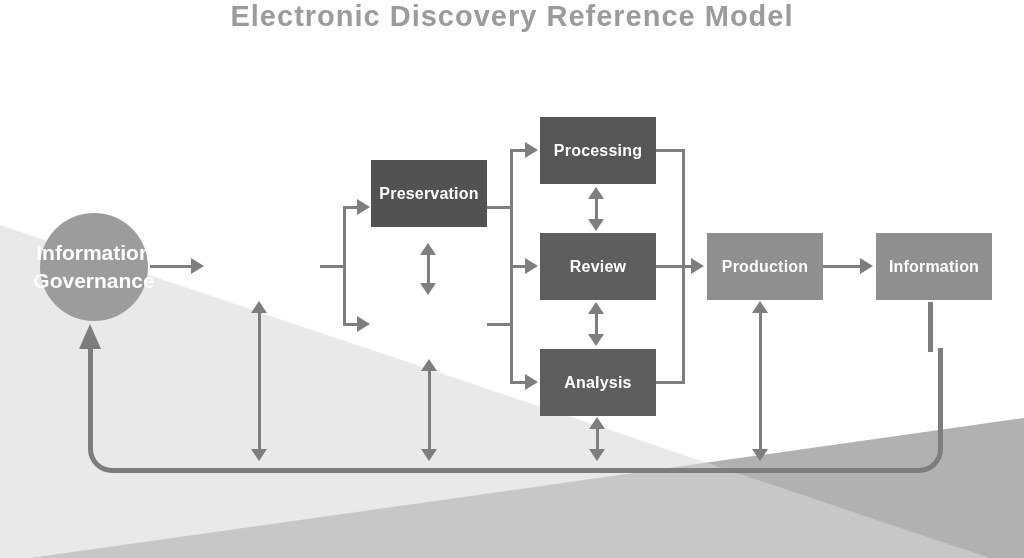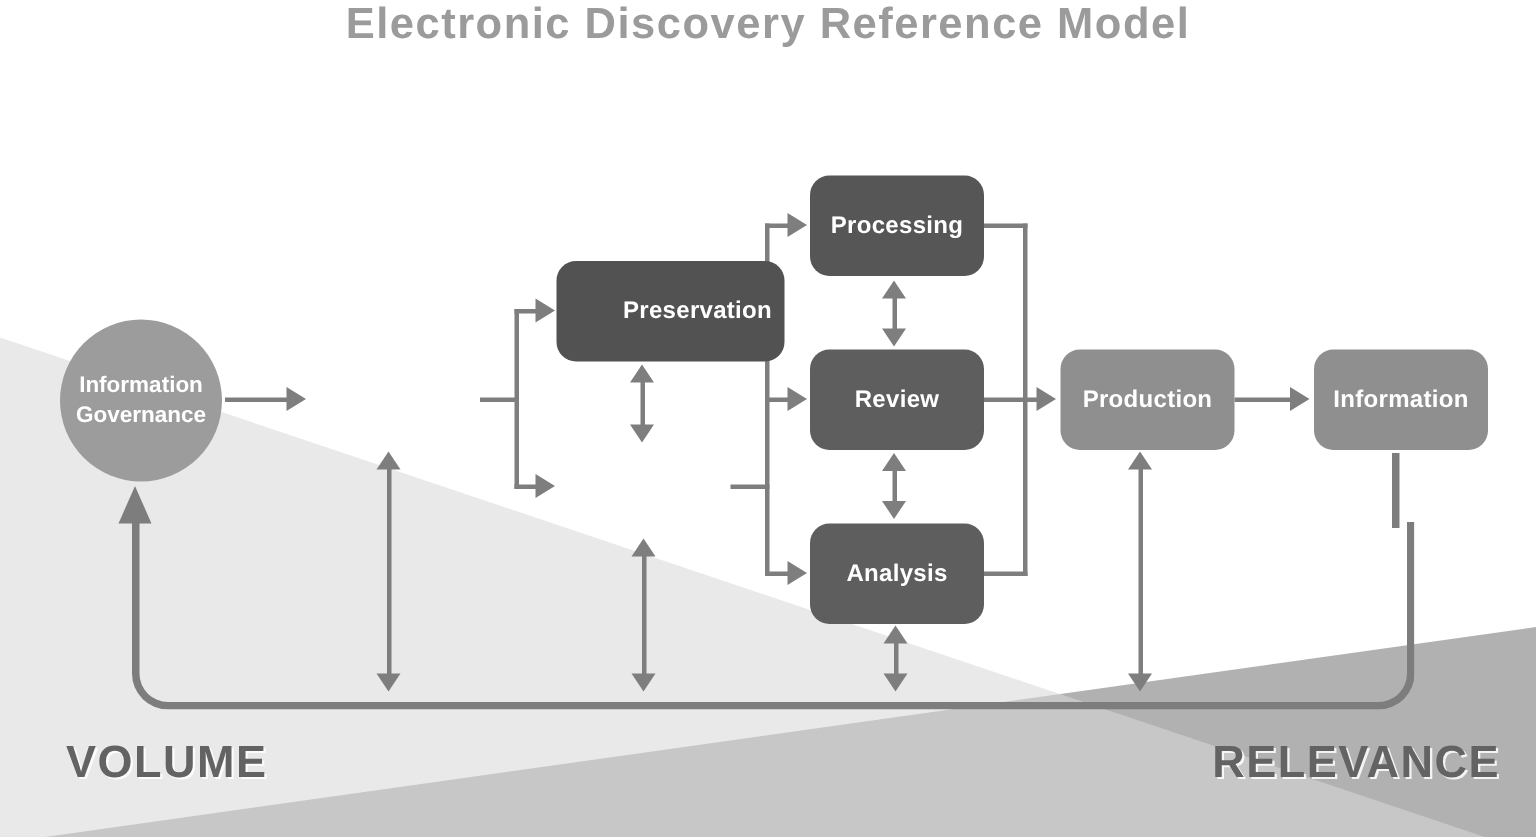--- a/index.html
+++ b/index.html
@@ -29,31 +29,31 @@
     clip-path:polygon(0px 225px,990px 558px,0px 558px);}
   
   .title{
     position:absolute;left:0;top:0;width:1024px;text-align:center;
     font-size:29px;font-weight:bold;letter-spacing:1px;color:var(--c-title);
   }
   
   .circle{
     position:absolute;left:40px;top:213px;width:108px;height:108px;border-radius:50%;
     background:var(--c-circle);display:flex;align-items:center;justify-content:center;
-    text-align:center;color:#fff;font-weight:bold;font-size:15px;line-height:1.35;
+    text-align:center;color:#fff;font-weight:bold;font-size:21px;line-height:1.35;
     padding:0 10px;box-sizing:border-box;
   }
   
   .node{
-    position:absolute;width:116px;height:67px;border-radius:13px;
+    position:absolute;width:116px;height:67px;border-radius:0;
     display:flex;align-items:center;justify-content:center;
     color:#fff;font-weight:bold;font-size:16px;letter-spacing:.2px;
   }
   .n-identification{left:204px;top:233px;background:var(--c-box-ident);}
-  .n-preservation {left:371px;top:174px;background:var(--c-box-dark);padding-left:36px;}
+  .n-preservation {left:371px;top:160px;background:var(--c-box-dark);}
   .n-collection   {left:371px;top:291px;background:var(--c-box-dark);}
   .n-processing   {left:540px;top:117px;background:var(--c-box-proc);}
   .n-review       {left:540px;top:233px;background:var(--c-box-mid);}
   .n-analysis     {left:540px;top:349px;background:var(--c-box-mid);}
   .n-production   {left:707px;top:233px;background:var(--c-box-light);}
   .n-presentation {left:876px;top:233px;background:var(--c-box-light);}
   
   .hline,.vline{position:absolute;background:var(--c-conn);}
   .hline{height:3px;}
   .vline{width:3px;}
@@ -158,16 +158,14 @@
   <div class="ah ah-down" style="left:752px;top:449px"></div>
 
   <div class="circle">Information Governance</div>
   <div class="node n-preservation">Preservation</div>
   <div class="node n-processing">Processing</div>
   <div class="node n-analysis">Analysis</div>
   <div class="node n-review">Review</div>
   <div class="node n-production">Production</div>
   <div class="node n-presentation">Information</div>
 
-  <div class="axis axis-left">VOLUME</div>
-  <div class="axis axis-right">RELEVANCE</div>
 
 </div>
 
 </body></html>

